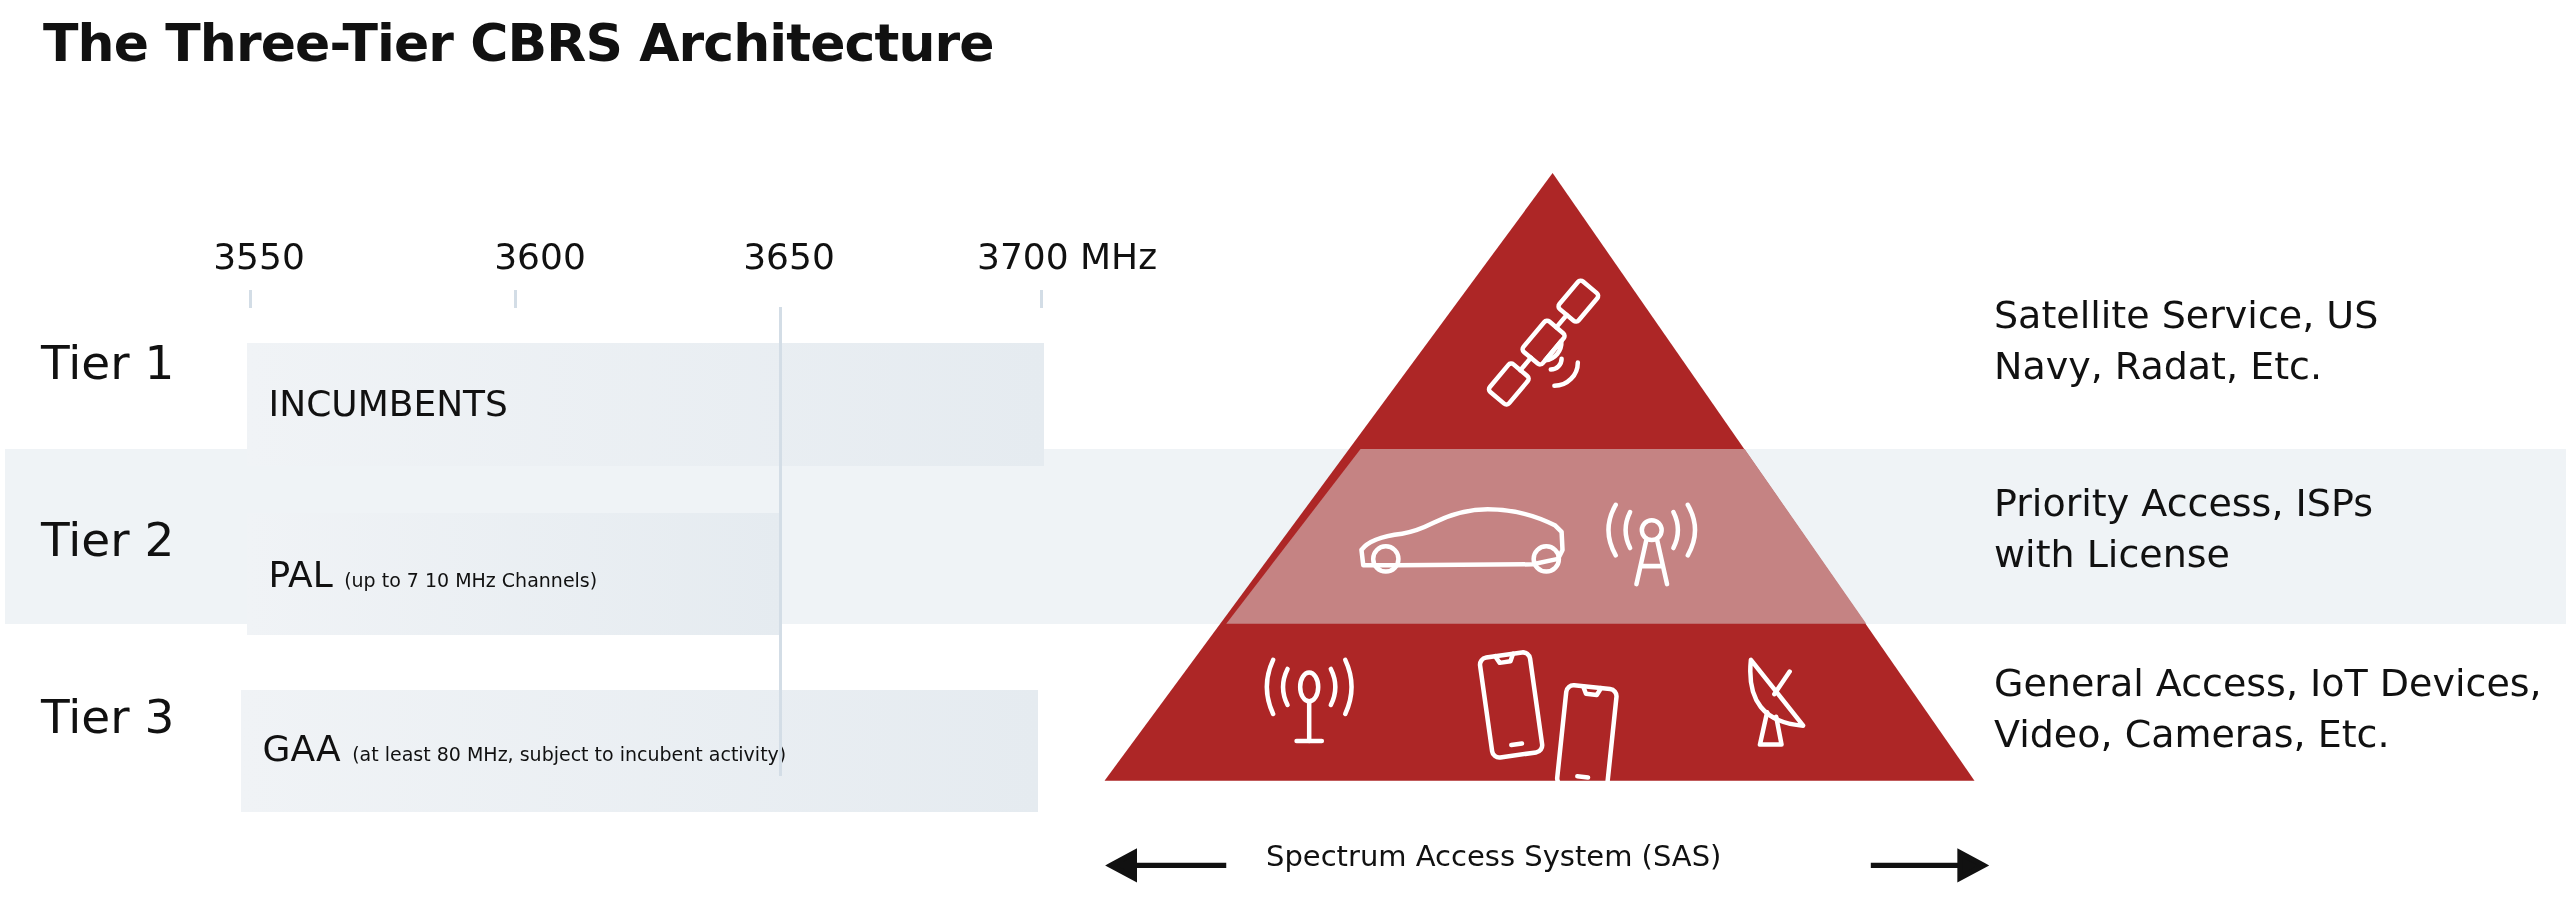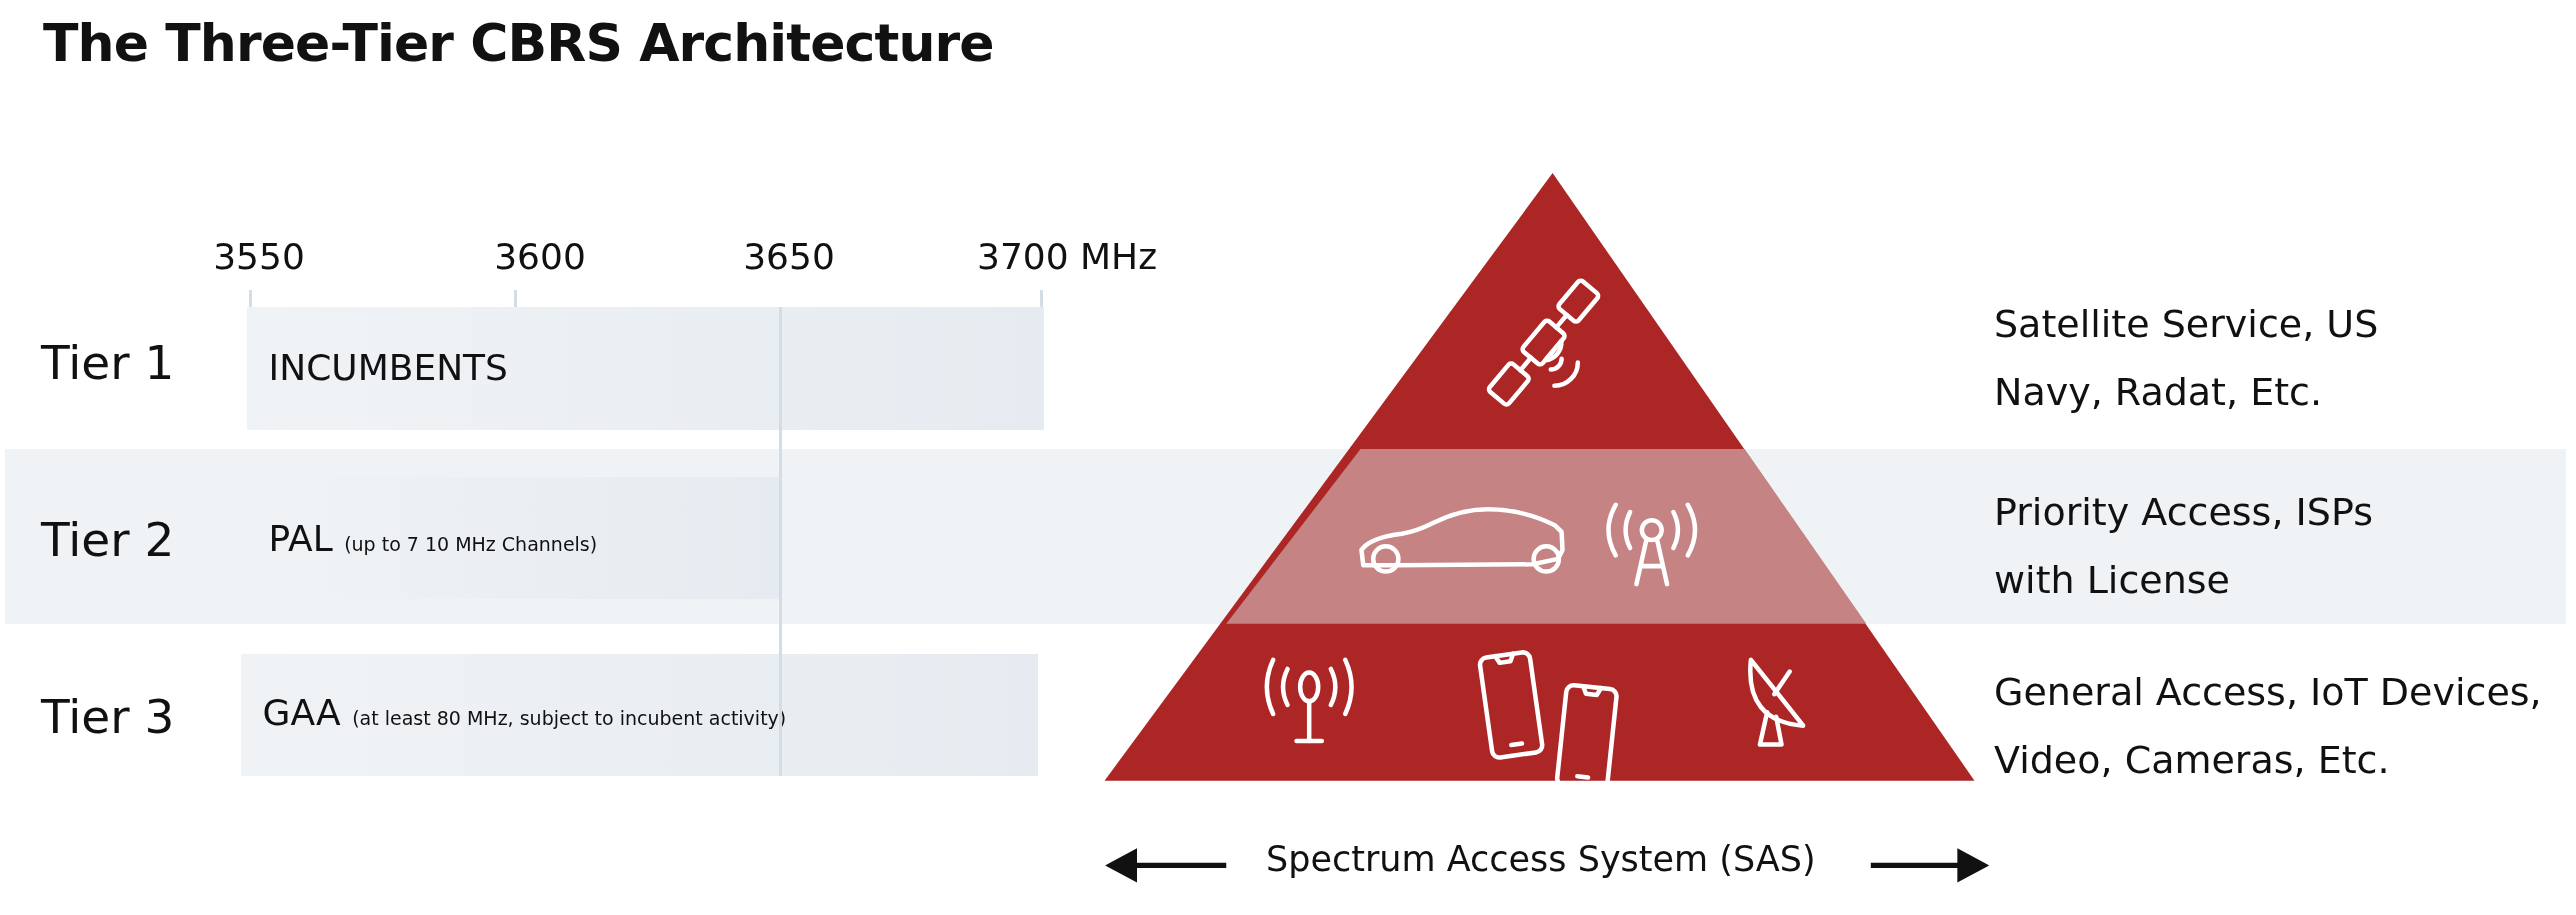--- a/index.html
+++ b/index.html
@@ -3,27 +3,27 @@
 <meta charset="utf-8">
 <style>
   html,body{margin:0;padding:0;background:#ffffff;}
   body{width:2576px;height:915px;position:relative;overflow:hidden;font-family:"DejaVu Sans","Liberation Sans",sans-serif;color:#111;}
   .abs{position:absolute;}
   .title{left:43px;top:12.6px;font-size:52px;font-weight:bold;letter-spacing:-0.9px;white-space:nowrap;}
   .tick-label{top:236px;font-size:36px;white-space:nowrap;transform:translateX(-50%);margin-left:8px;}
   .tick-label.last{transform:none;}
   .tick-line{top:290px;width:2.7px;height:18px;background:#d3dde6;}
   .band{left:4.5px;top:449px;width:2561px;height:175px;background:#eff3f6;}
-  .bar{background:linear-gradient(90deg,#f0f3f6 0%,#e5ebf0 100%);}
+  .bar{background:linear-gradient(90deg,#f0f3f6 0%,#e5ebf0 100%);margin-top:36px;}
   .bar-text{font-size:36px;white-space:nowrap;}
   .bar-sub{font-size:19px;}
   .vline{left:779px;top:307px;width:2.7px;height:469px;background:#d3dde6;}
   .tier{left:41px;font-size:47px;white-space:nowrap;}
-  .right-text{left:1994px;font-size:38px;line-height:68px;white-space:pre-line;}
-  .sas{top:839px;font-size:35px;white-space:nowrap;}
+  .right-text{left:1994px;font-size:38px;line-height:51px;white-space:pre-line;}
+  .sas{top:839px;font-size:29px;white-space:nowrap;}
   svg{position:absolute;left:0;top:0;}
 </style>
 </head>
 <body>
 
 <div class="abs title">The Three-Tier CBRS Architecture</div>
 
 <div class="abs tick-label" style="left:251px">3550</div>
 <div class="abs tick-label" style="left:532px">3600</div>
 <div class="abs tick-label" style="left:781px">3650</div>

